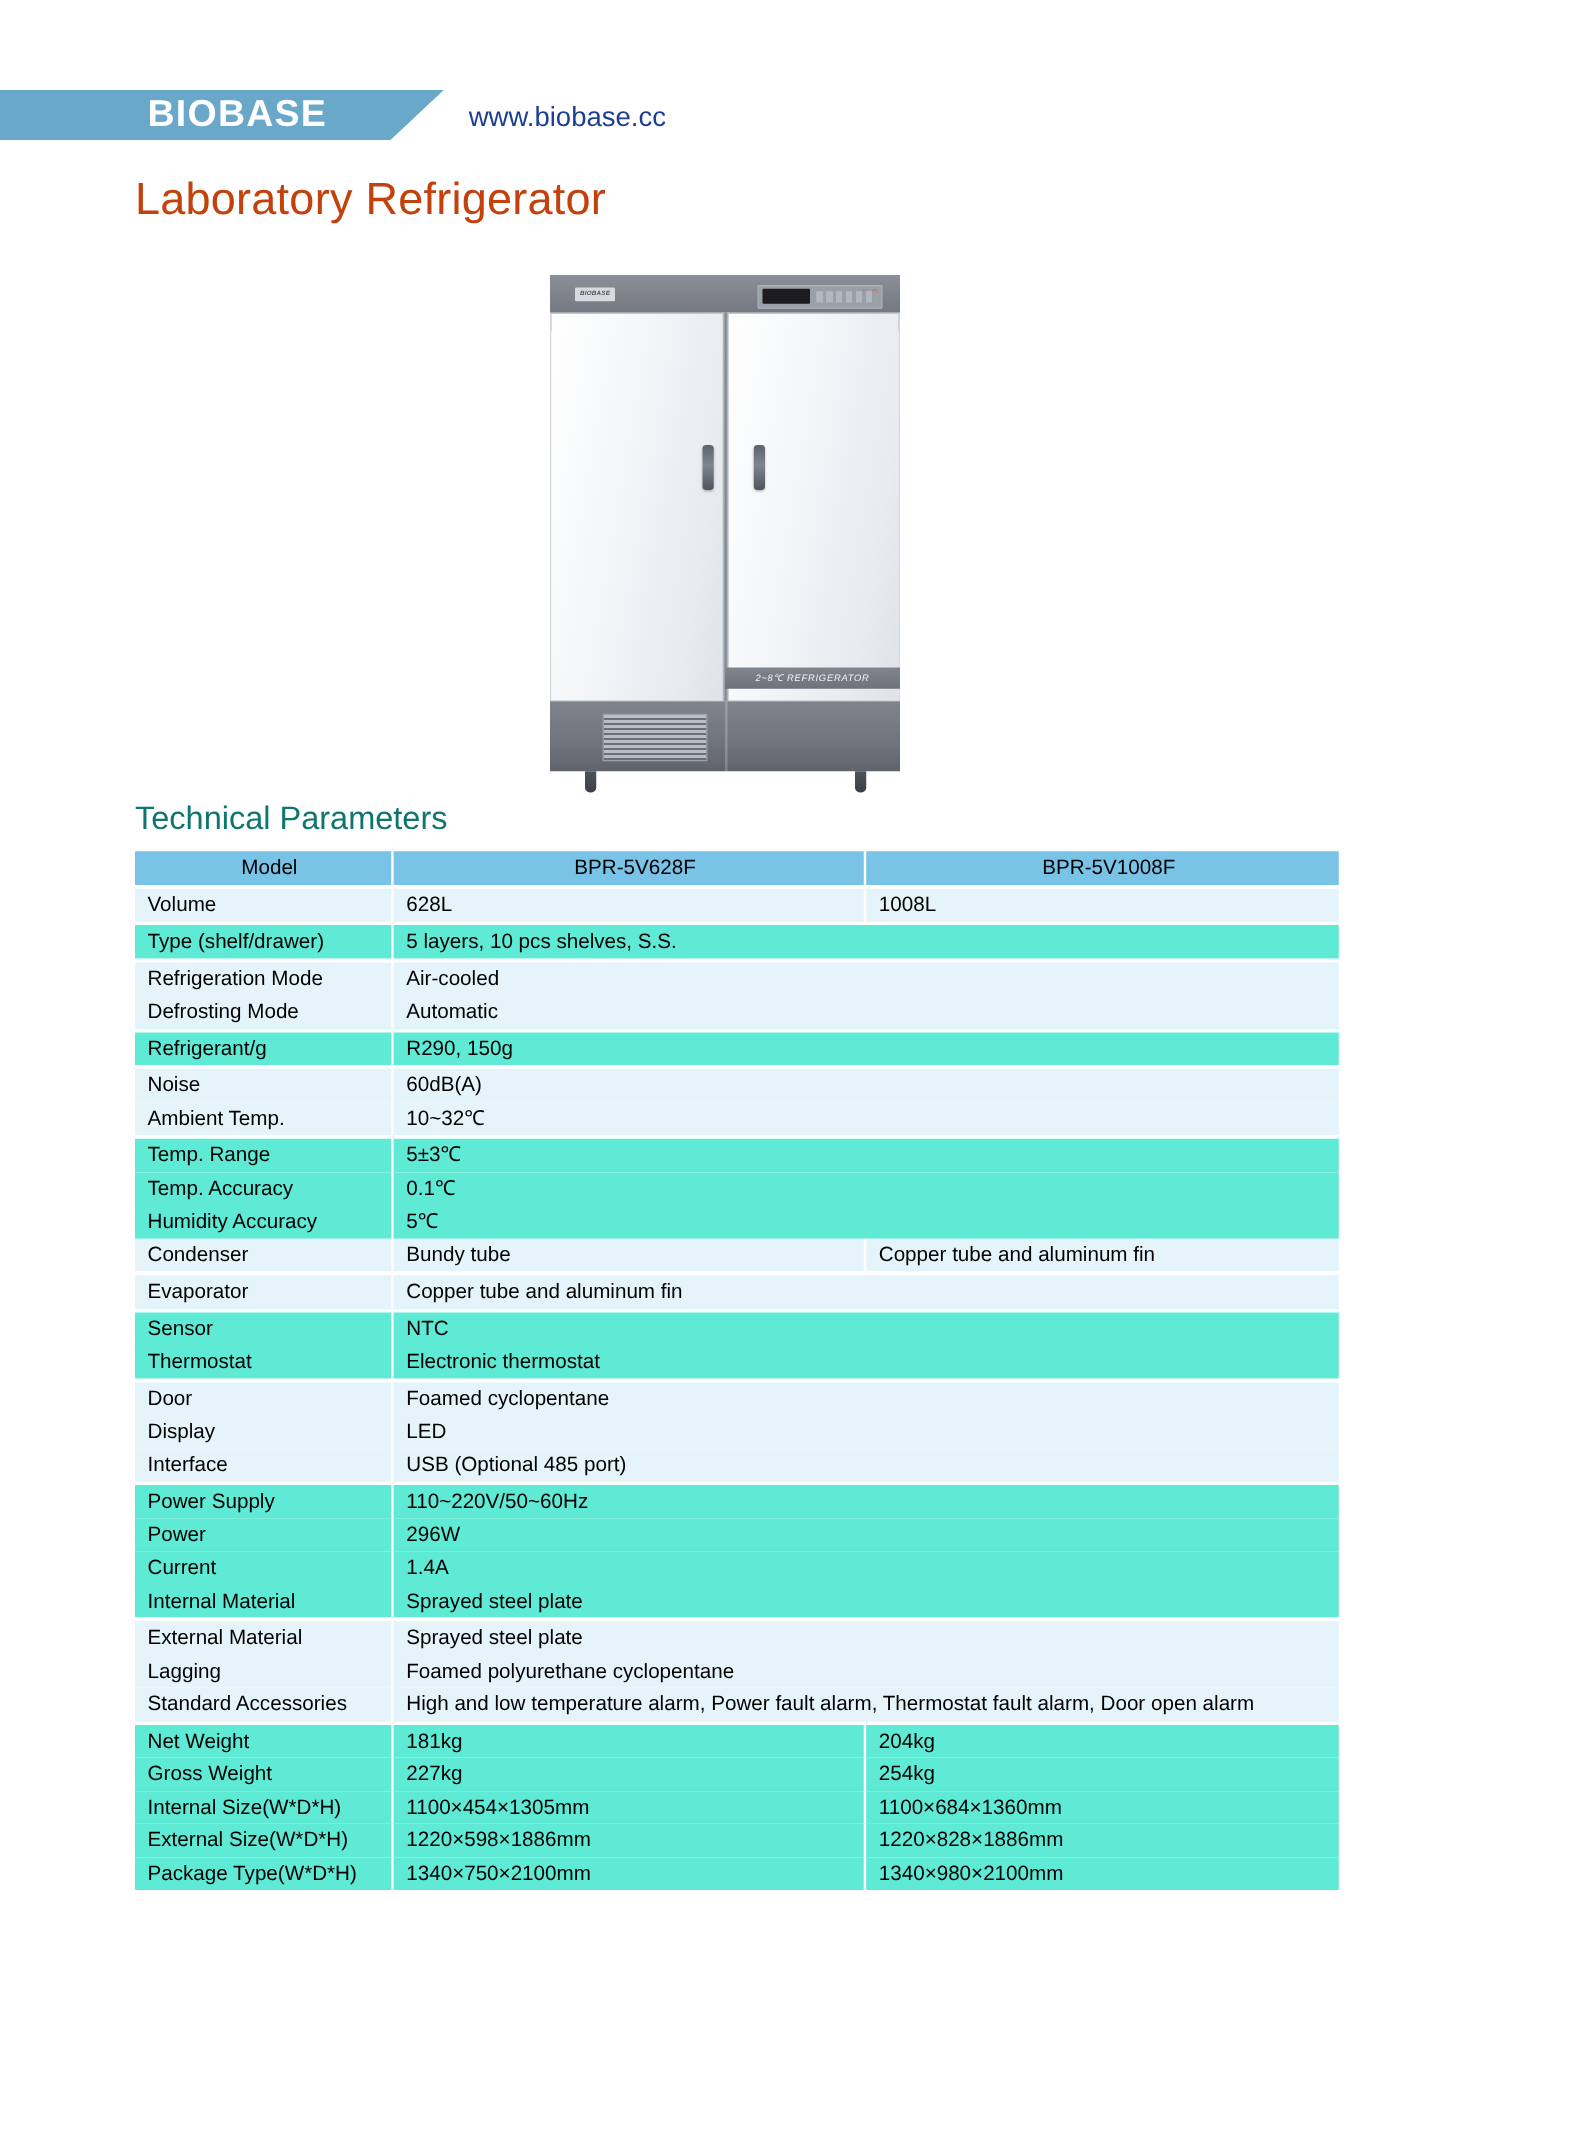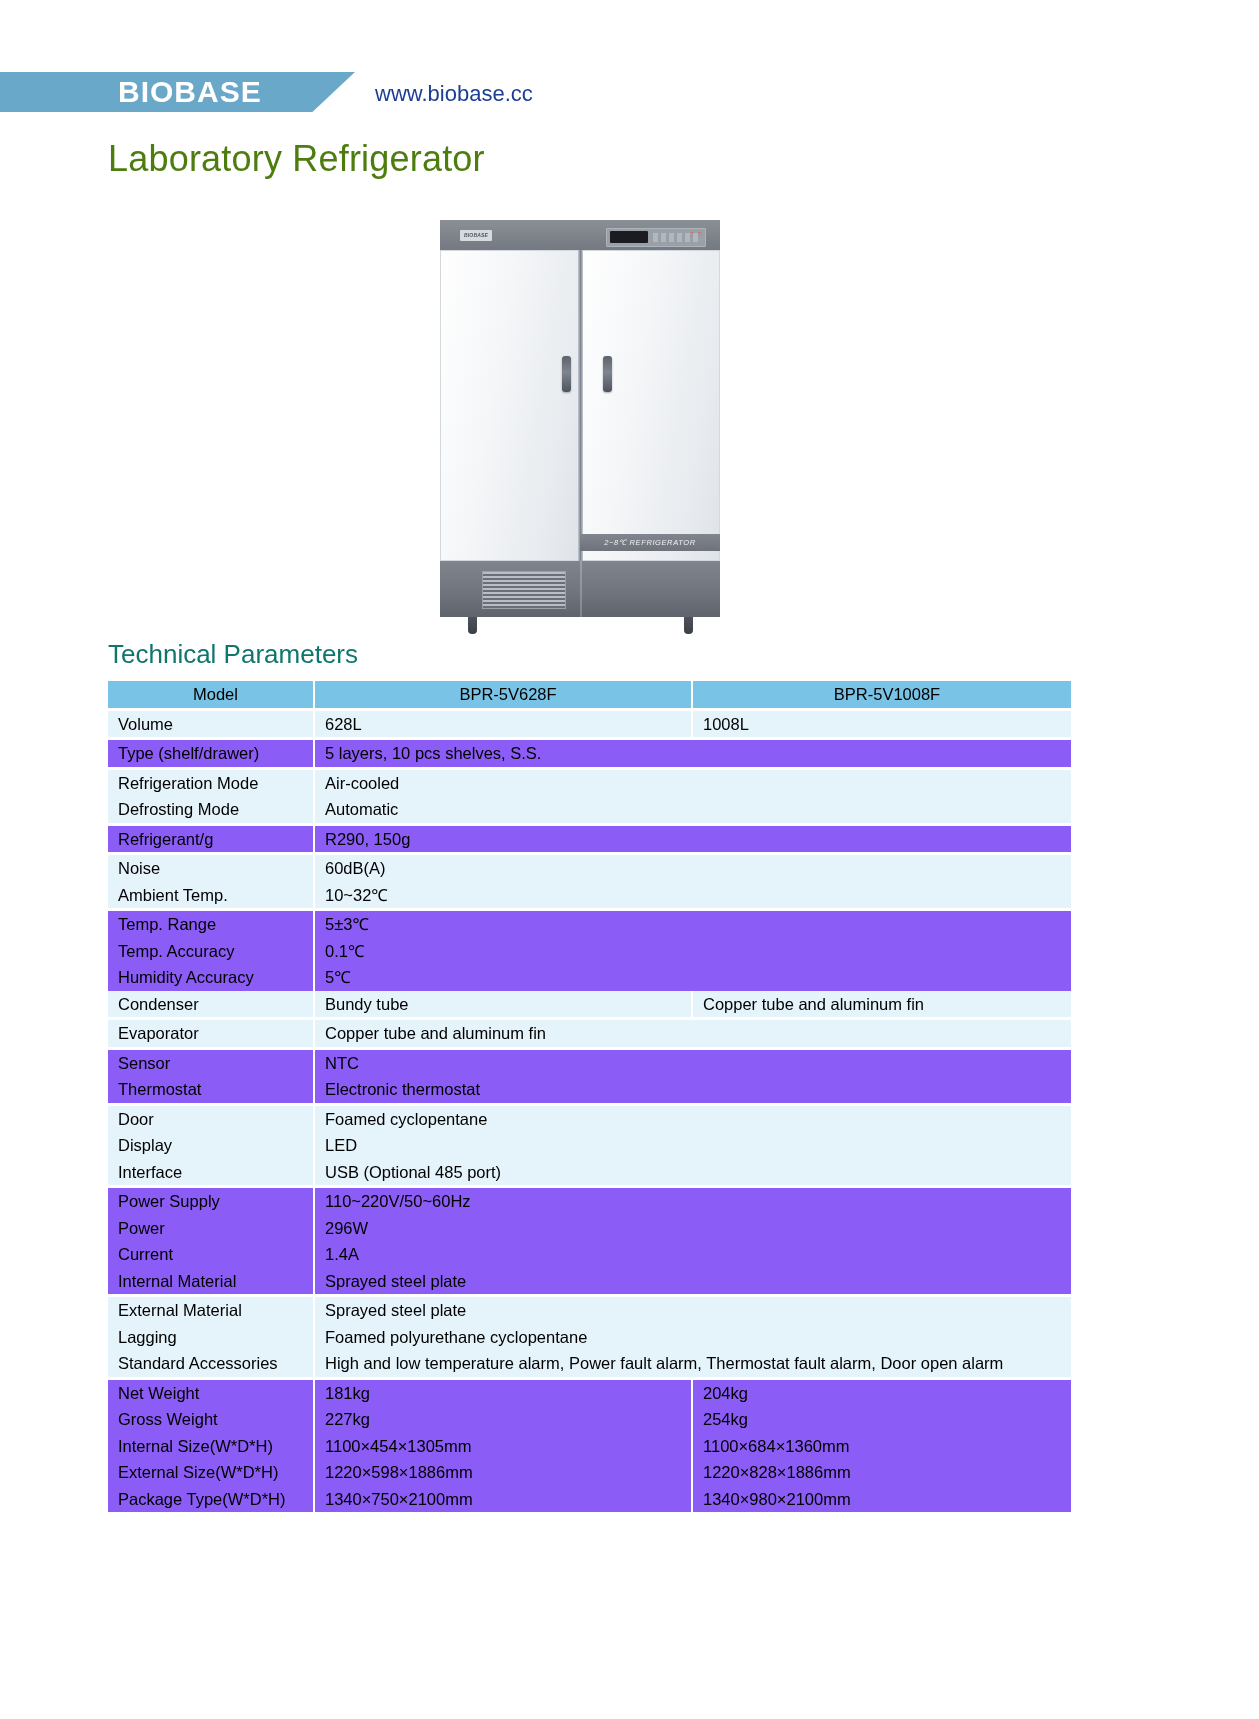--- a/index.html
+++ b/index.html
@@ -50,21 +50,21 @@
     line-height: 28px;
     text-align: right;
   }
 
   
   .page-title {
     position: absolute;
     left: 108px;
     top: 135px;
     font-size: 36px;
-    color: #4d7c0f;
+    color: #c2410c;
     line-height: 48px;
     letter-spacing: 0.2px;
   }
 
   
   .product-figure {
     position: absolute;
     left: 432px;
     top: 208px;
     width: 296px;
@@ -251,21 +251,21 @@
     border-bottom: 0;
     line-height: 26.5px;
   }
   .spec-table td.last { border-right: 0; }
   .col-label { width: 207px; }
   .col-v1 { width: 378px; }
   .col-v2 { width: 378px; }
 
   tr.band-head td { background: #78c3e6; text-align: center; }
   tr.band-a td { background: #e5f3fb; margin-top: 45px; }
-  tr.band-b td { background: #8b5cf6; }
+  tr.band-b td { background: #5eead4; }
 
   
   tr.group-start td { border-top: 3px solid #ffffff; }
 </style>
 </head>
 <body>
 
 <div class="header">
   <div class="brand-banner"></div>
   <div class="brand-text">BIOBASE</div>

